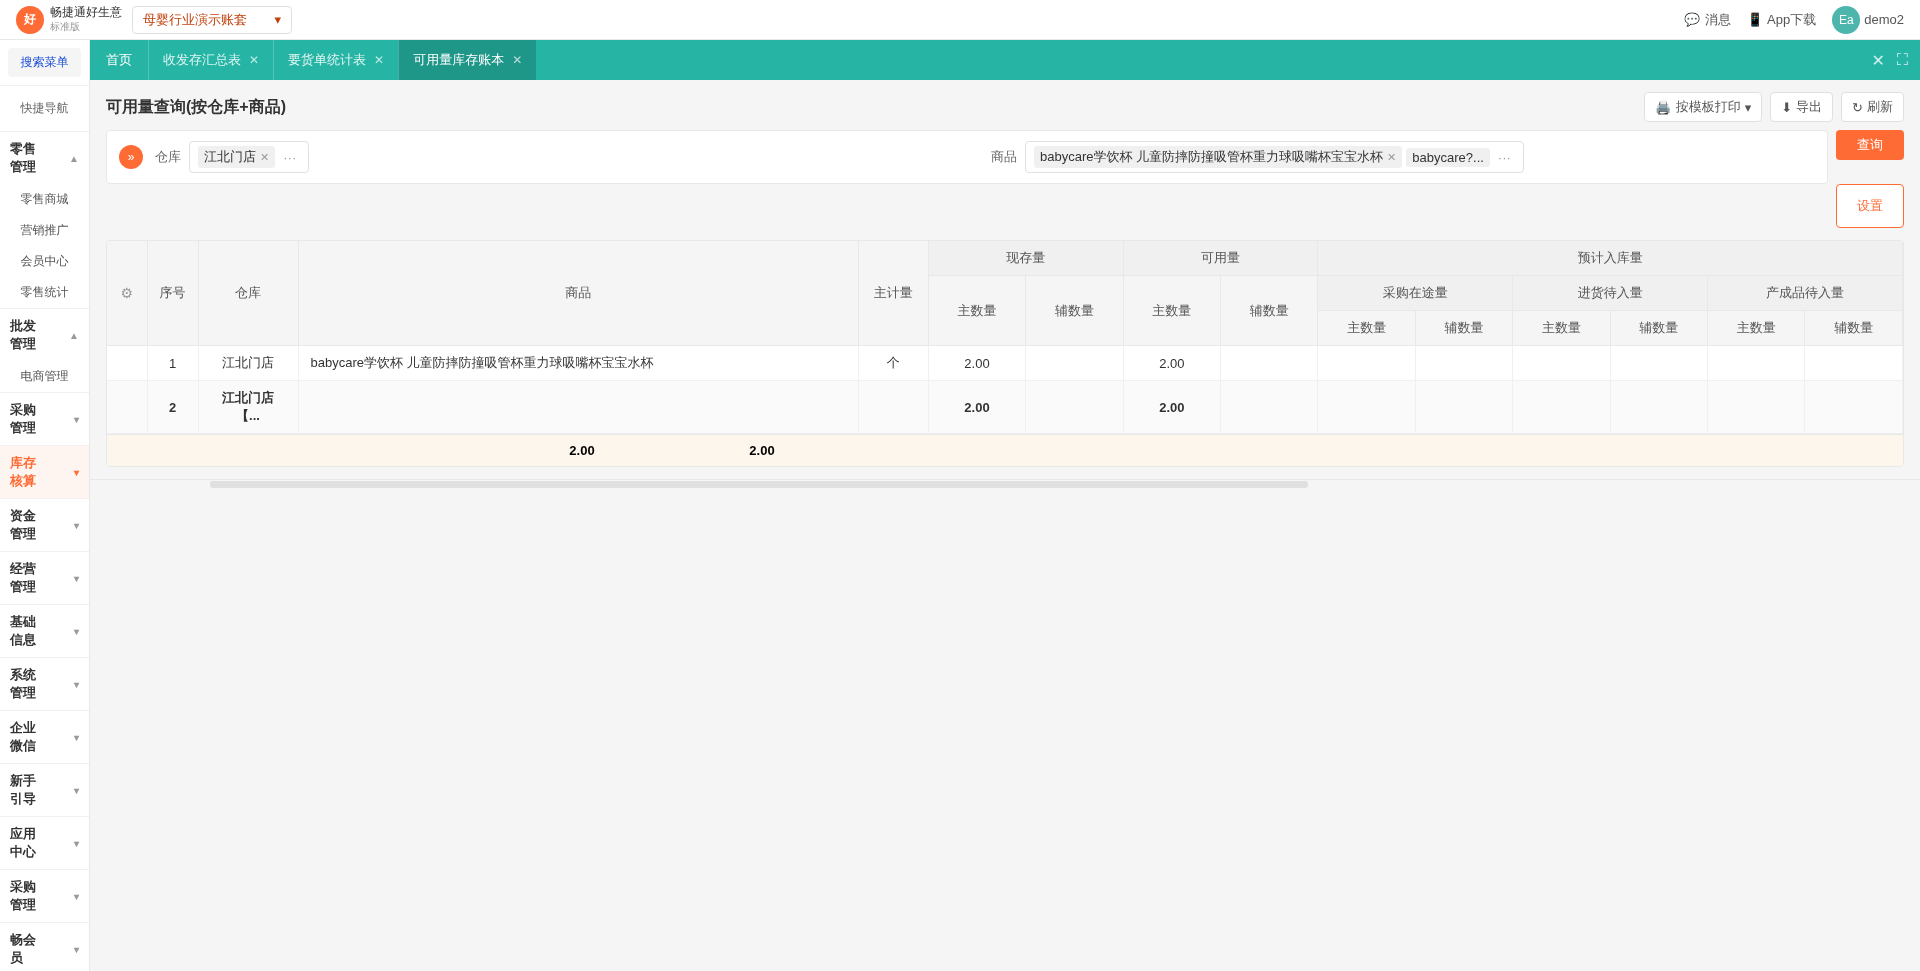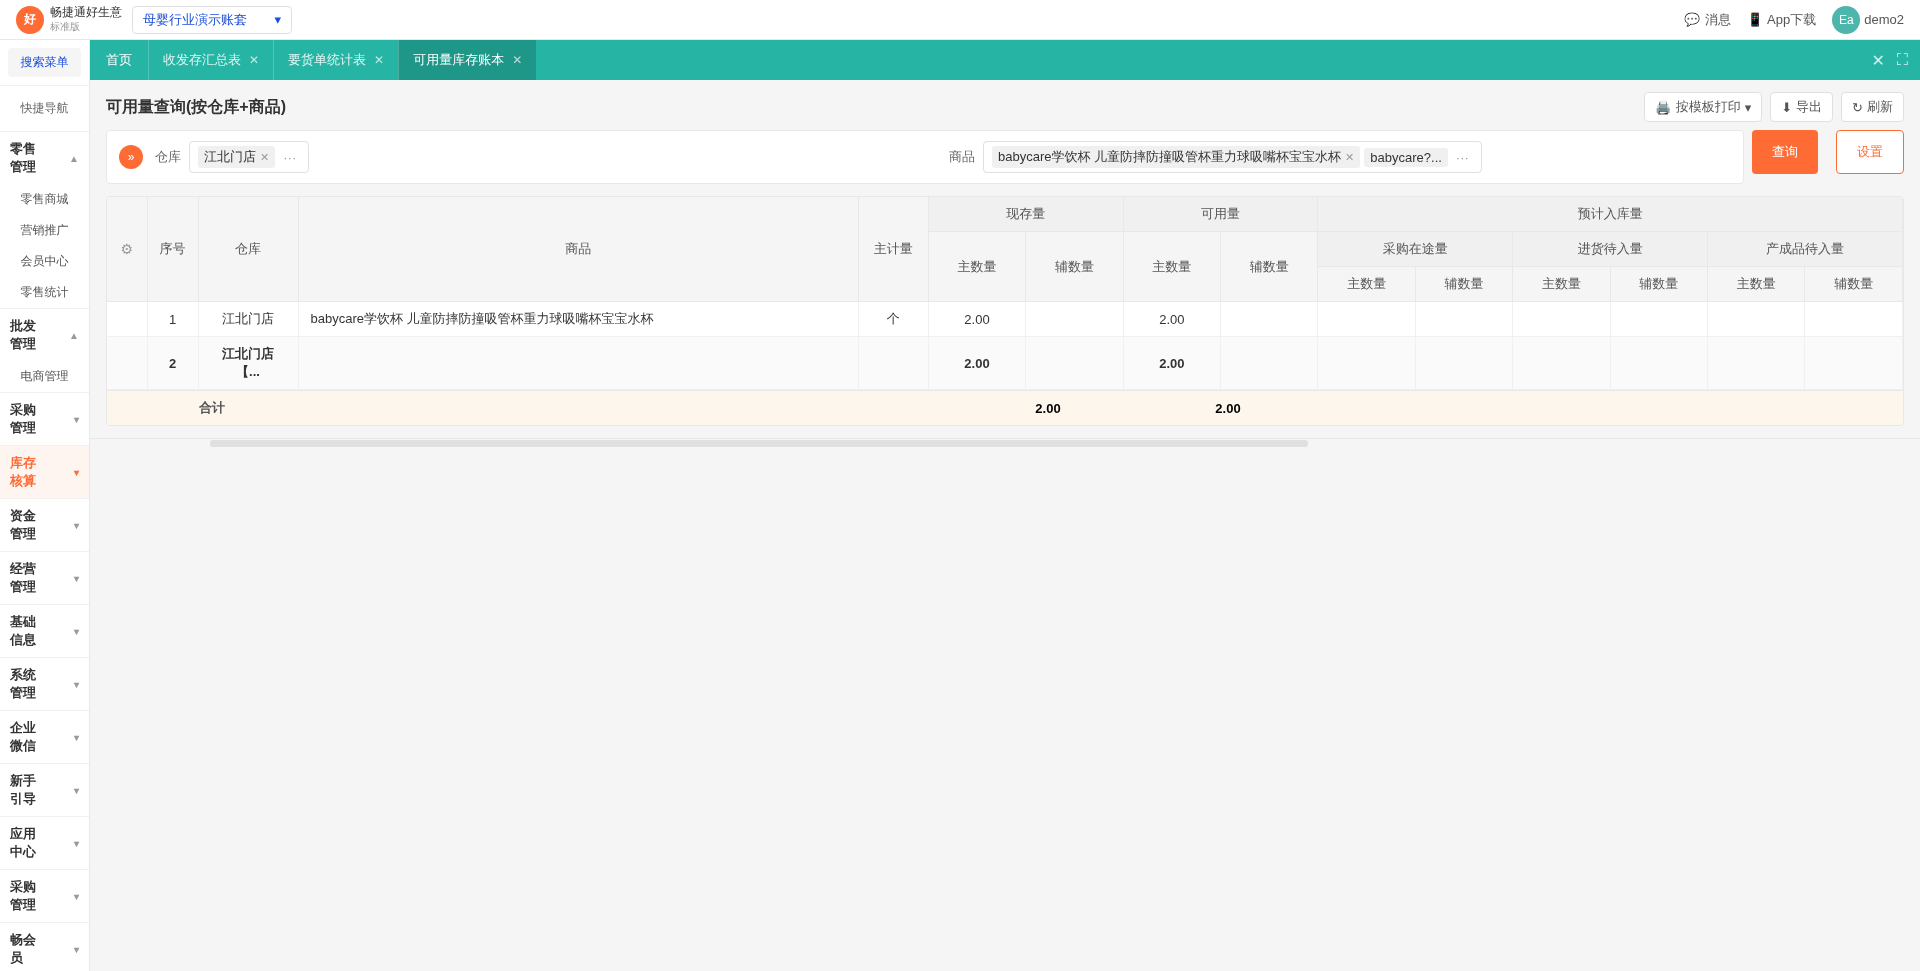--- a/index.html
+++ b/index.html
@@ -48,21 +48,21 @@
     }
     .industry-selector {
       display: flex;
       align-items: center;
       gap: 4px;
       padding: 4px 10px;
       border: 1px solid #e0e0e0;
       border-radius: 4px;
       cursor: pointer;
       font-size: 13px;
-      color: #1d4ed8;
+      color: #c2410c;
       min-width: 160px;
     }
     .top-bar-right {
       display: flex;
       align-items: center;
       gap: 16px;
     }
     .top-right-item {
       display: flex;
       align-items: center;
@@ -586,21 +586,21 @@
                 <span>babycare学饮杯 儿童防摔防撞吸管杯重力球吸嘴杯宝宝水杯</span>
                 <span class="filter-tag-close">✕</span>
               </div>
               <div class="filter-tag">
                 <span>babycare?...</span>
               </div>
               <span class="filter-dots">···</span>
             </div>
           </div>
         </div>
-        <div style="display:flex;flex-direction:row;gap:18px;">
+        <div style="display:flex;flex-direction:column;gap:24px;">
           <button class="btn-query">查询</button>
           <button class="btn-settings">设置</button>
         </div>
       </div>
 
       <div class="table-area">
         <div class="table-scroll">
           <table class="data-table">
             <thead>
               <tr class="header-row-1">
@@ -668,21 +668,20 @@
                 <td></td>
                 <td></td>
               </tr>
             </tbody>
           </table>
         </div>
 
         <div style="background:#fdf6ec;display:flex;align-items:center;padding:8px 0;border-top:1px solid #e8e8e8;">
           <div style="width:40px;"></div>
           <div style="width:40px;"></div>
-          <div style="flex:1;padding-left:12px;font-size:13px;color:#555;font-weight:bold;">合计</div>
           <div style="min-width:280px;"></div>
           <div style="width:70px;"></div>
           <div style="width:90px;text-align:center;font-weight:bold;font-size:13px;">2.00</div>
           <div style="width:90px;"></div>
           <div style="width:90px;text-align:center;font-weight:bold;font-size:13px;">2.00</div>
           <div style="width:90px;"></div>
           <div style="width:90px;"></div>
           <div style="width:90px;"></div>
           <div style="width:90px;"></div>
           <div style="width:90px;"></div>

